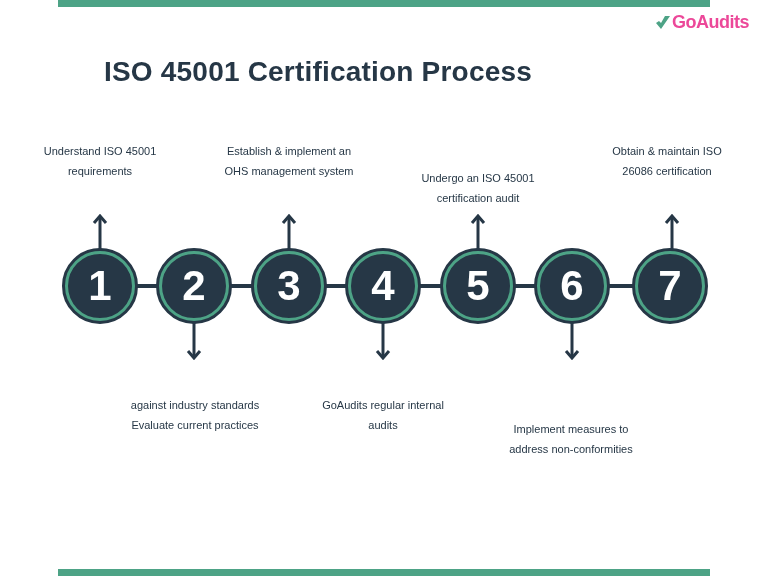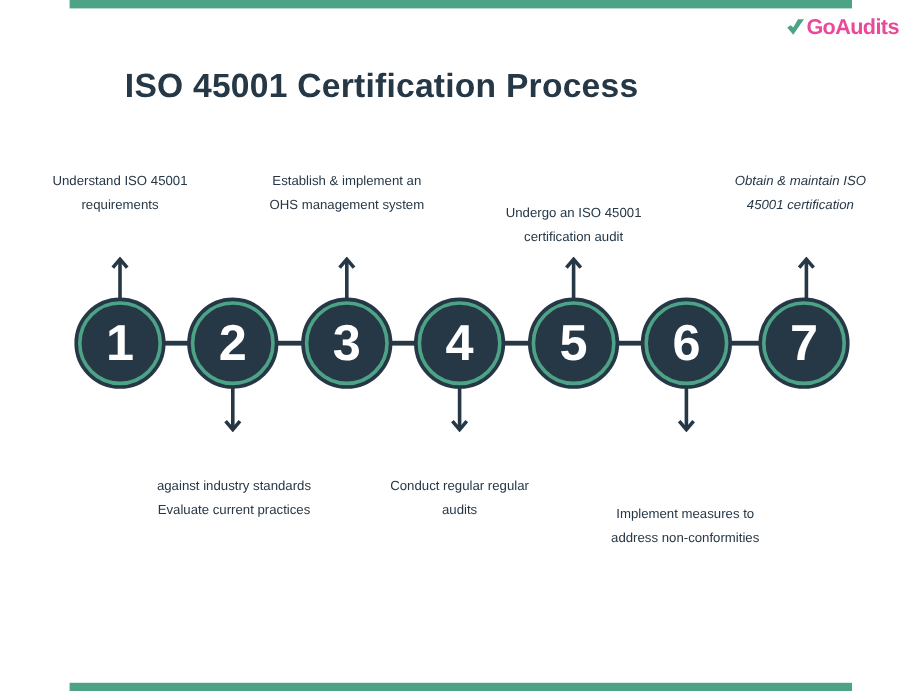--- a/index.html
+++ b/index.html
@@ -100,21 +100,21 @@
 
 <div>
   <div class="circle" style="left:345px; top:248px;">
     <span class="num">4</span>
   </div>
   <svg style="position:absolute; left:375px; top:322px;" width="16" height="38" viewBox="0 0 16 38">
     <line x1="8" y1="0" x2="8" y2="35" stroke="#263746" stroke-width="3"></line>
     <polyline points="2,29 8,36 14,29" fill="none" stroke="#263746" stroke-width="3"></polyline>
   </svg>
   <div class="label" style="left:288px; top:395px;">
-    <div>Conduct regular regular</div>
+    <div>GoAudits regular internal</div>
     <div>audits</div>
   </div>
 </div>
 
 <div>
   <div class="label" style="left:383px; top:141px;margin-top:27px;">
     <div>Undergo an ISO 45001</div>
     <div>certification audit</div>
   </div>
   <svg style="position:absolute; left:470px; top:214px;" width="16" height="36" viewBox="0 0 16 36">
@@ -134,23 +134,23 @@
     <line x1="8" y1="0" x2="8" y2="35" stroke="#263746" stroke-width="3"></line>
     <polyline points="2,29 8,36 14,29" fill="none" stroke="#263746" stroke-width="3"></polyline>
   </svg>
   <div class="label" style="left:476px; top:395px;margin-top:24px;">
     <div>Implement measures to</div>
     <div>address non-conformities</div>
   </div>
 </div>
 
 <div>
-  <div class="label" style="left:572px; top:141px;font-style:italic;">
+  <div class="label" style="left:572px; top:141px;">
     <div>Obtain &amp; maintain ISO</div>
-    <div>45001 certification</div>
+    <div>26086 certification</div>
   </div>
   <svg style="position:absolute; left:664px; top:214px;" width="16" height="36" viewBox="0 0 16 36">
     <line x1="8" y1="3" x2="8" y2="36" stroke="#263746" stroke-width="3"></line>
     <polyline points="2,9 8,2 14,9" fill="none" stroke="#263746" stroke-width="3"></polyline>
   </svg>
   <div class="circle" style="left:632px; top:248px;">
     <span class="num">7</span>
   </div>
 </div>
 

